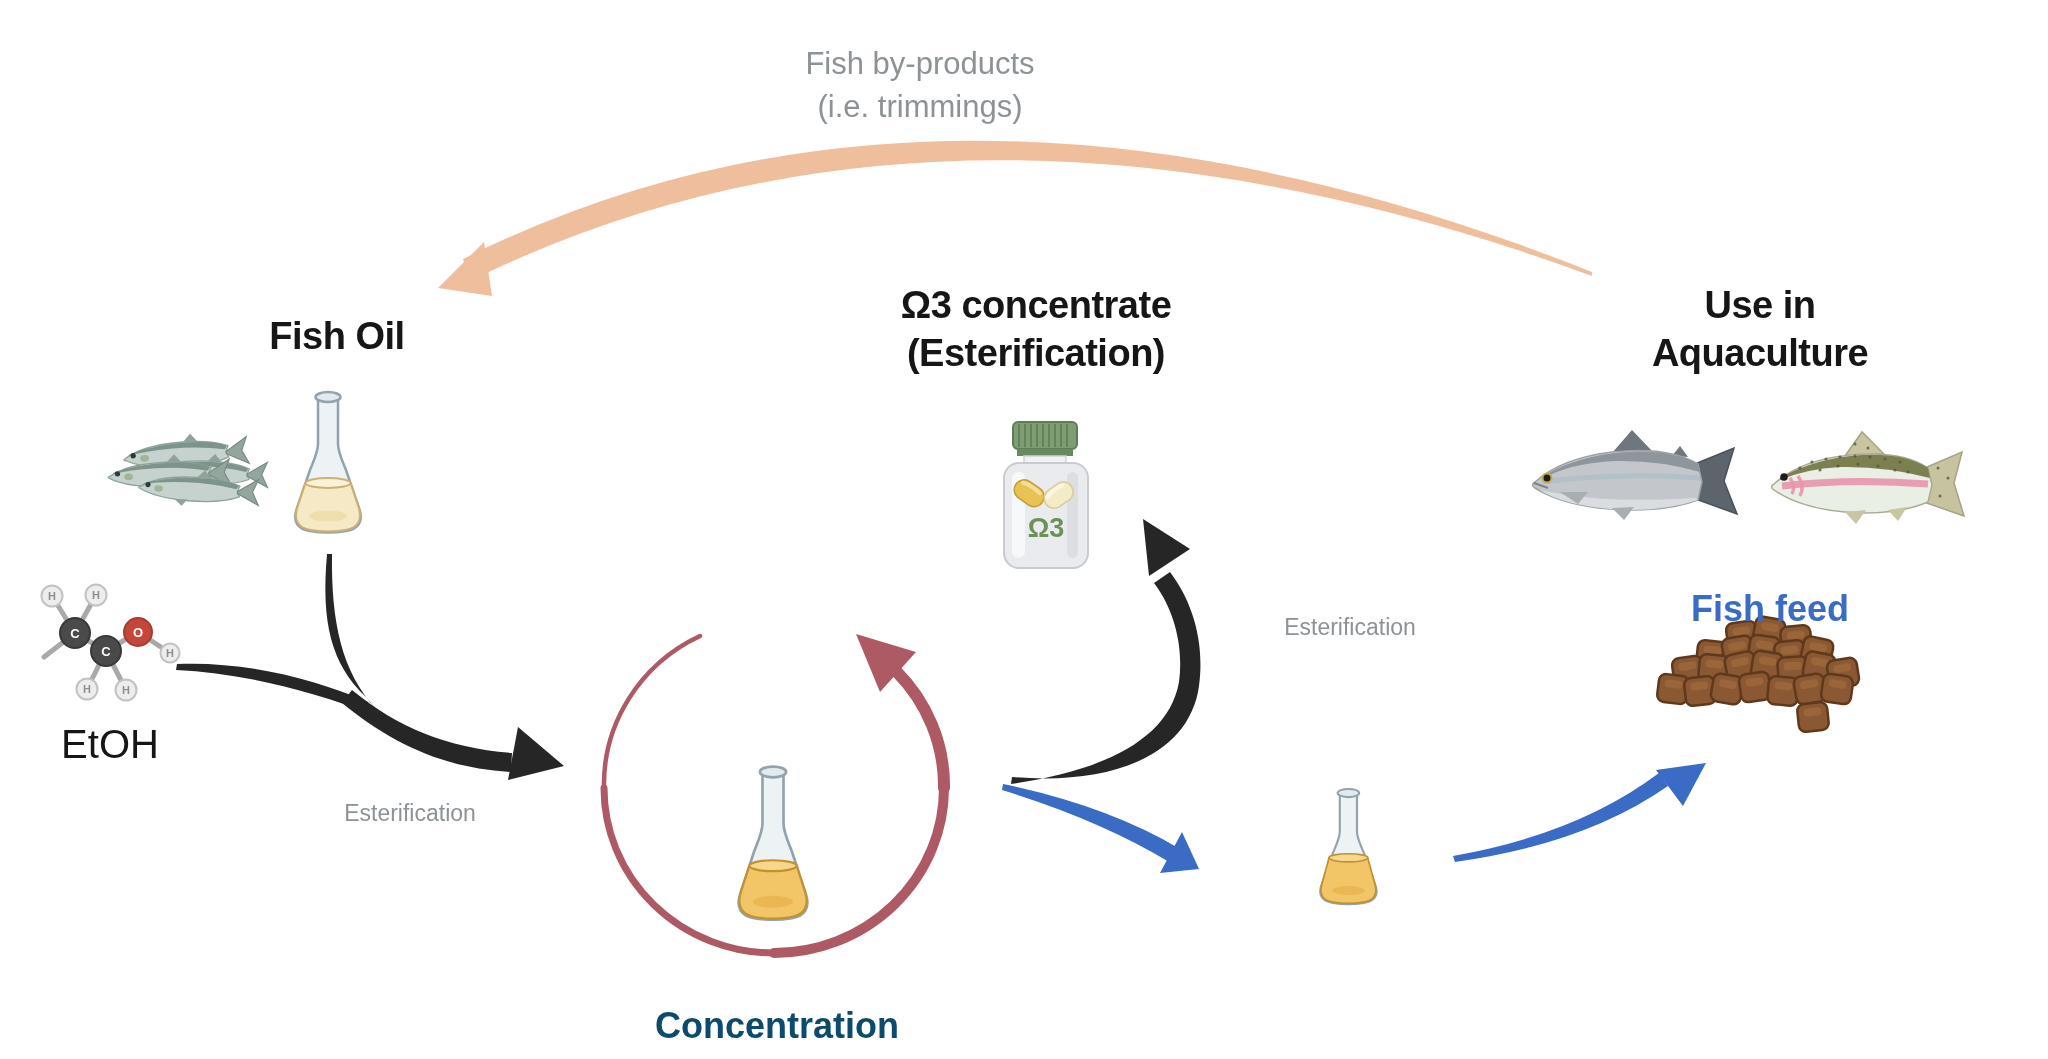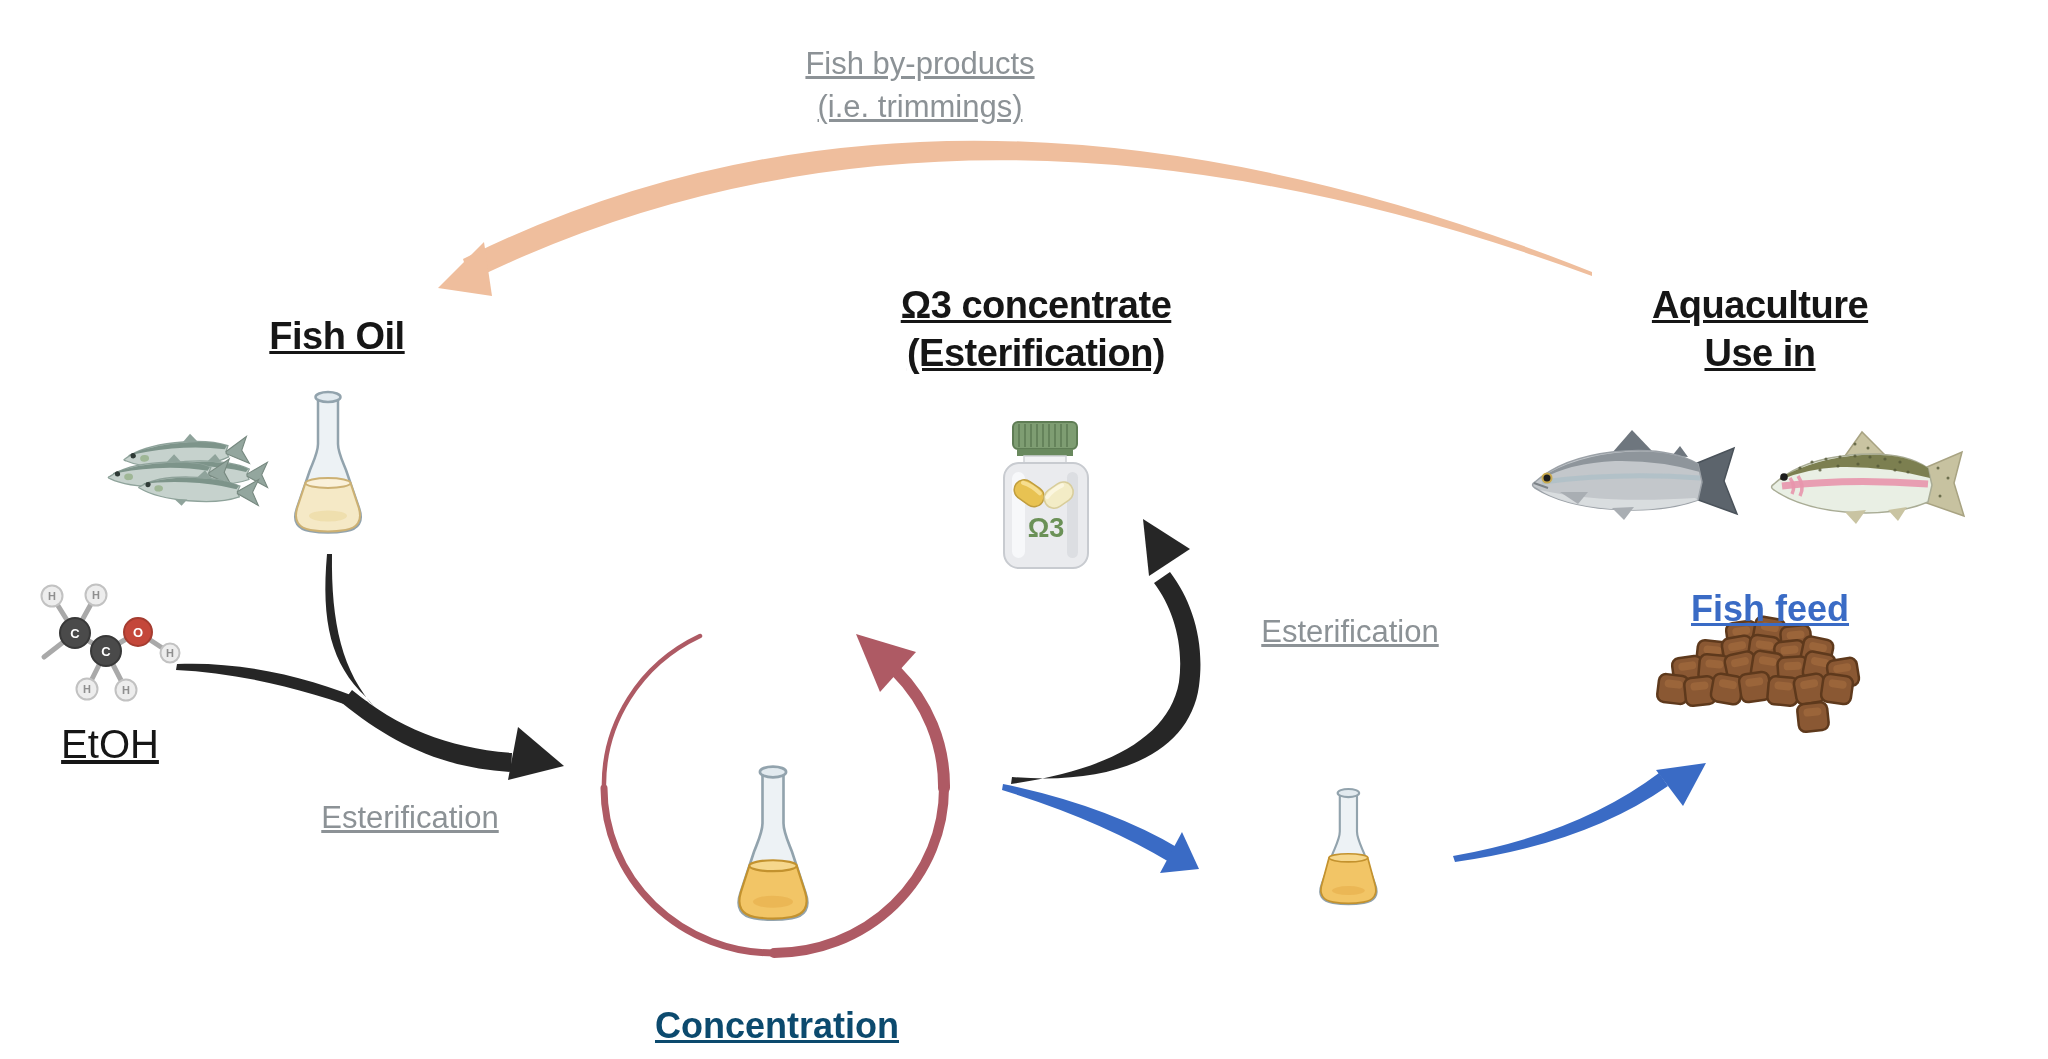--- a/index.html
+++ b/index.html
@@ -1,26 +1,26 @@
 <!DOCTYPE html>
 <html><head>
 <meta charset="utf-8">
 <style>
   html,body{margin:0;padding:0;background:#ffffff;}
   .canvas{position:relative;width:2048px;height:1059px;background:#ffffff;overflow:hidden;
           font-family:"Liberation Sans",sans-serif;}
   .scene{position:absolute;left:0;top:0;}
-  .lbl{position:absolute;transform:translateX(-50%);text-align:center;white-space:nowrap;text-decoration:underline;}
+  .lbl{position:absolute;transform:translateX(-50%);text-align:center;white-space:nowrap;}
   .bold{font-weight:bold;}
   .black{color:#161616;}
   .gray{color:#8C9296;}
   .blue{color:#3A6BC5;}
   .darkred{color:#0c4a6e;}
   .s31{font-size:31px;line-height:43px;}
-  .s33{font-size:31px;}
+  .s33{font-size:23px;}
   .s36{font-size:36px;margin-top:27px;}
   .s38{font-size:38px;letter-spacing:-0.5px;}
   .lh48{line-height:48px;}
   .lh45{line-height:45px;}
   
   .glass{fill:#EDF2F5;stroke:#92A3AD;stroke-width:2.5;stroke-linejoin:round;}
   .flask-rim{fill:#E2EAEF;stroke:#92A3AD;stroke-width:2.5;}
   .liq-pale{fill:#F5E9C6;stroke:#CDB173;stroke-width:2;}
   .liqtop-pale{fill:#FAF1DA;stroke:#CDB173;stroke-width:2;}
   .liqbot-pale{fill:#EDDCA8;opacity:.8;}
@@ -263,20 +263,20 @@
 <div class="lbl darkred bold s36" style="left:777px;top:978px;">Concentration</div>
 
 <div class="lbl black bold s38 lh48" style="left:1036px;top:281px;">
   <div>Ω3 concentrate</div>
   <div>(Esterification)</div>
 </div>
 
 <div class="lbl gray s33" style="left:1350px;top:614px;">Esterification</div>
 
 <div class="lbl black bold s38 lh48" style="left:1760px;top:281px;">
+  <div>Use in</div>
   <div>Aquaculture</div>
-  <div>Use in</div>
 </div>
 
 <div class="lbl blue bold s36" style="left:1770px;top:561px;">Fish feed</div>
 
 
 </div>
 
 </body></html>

